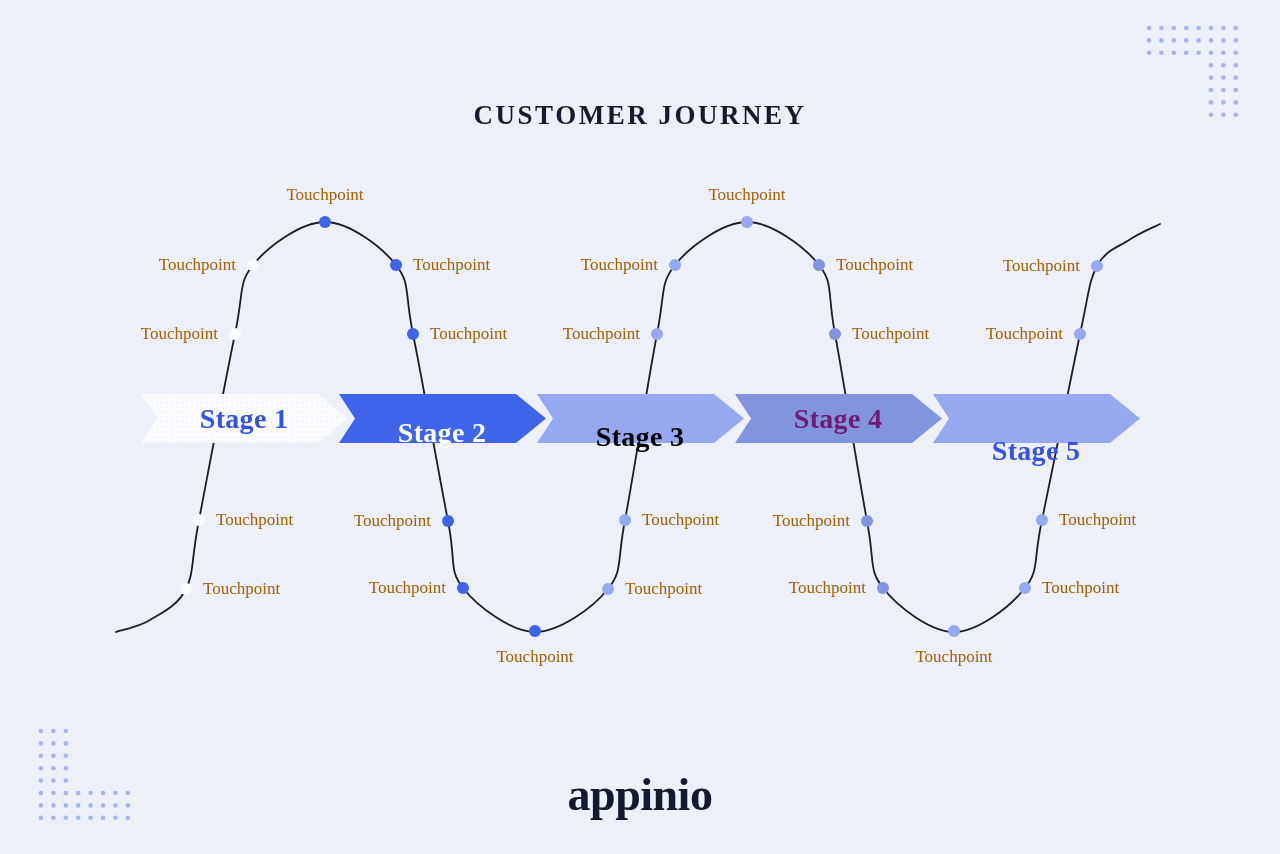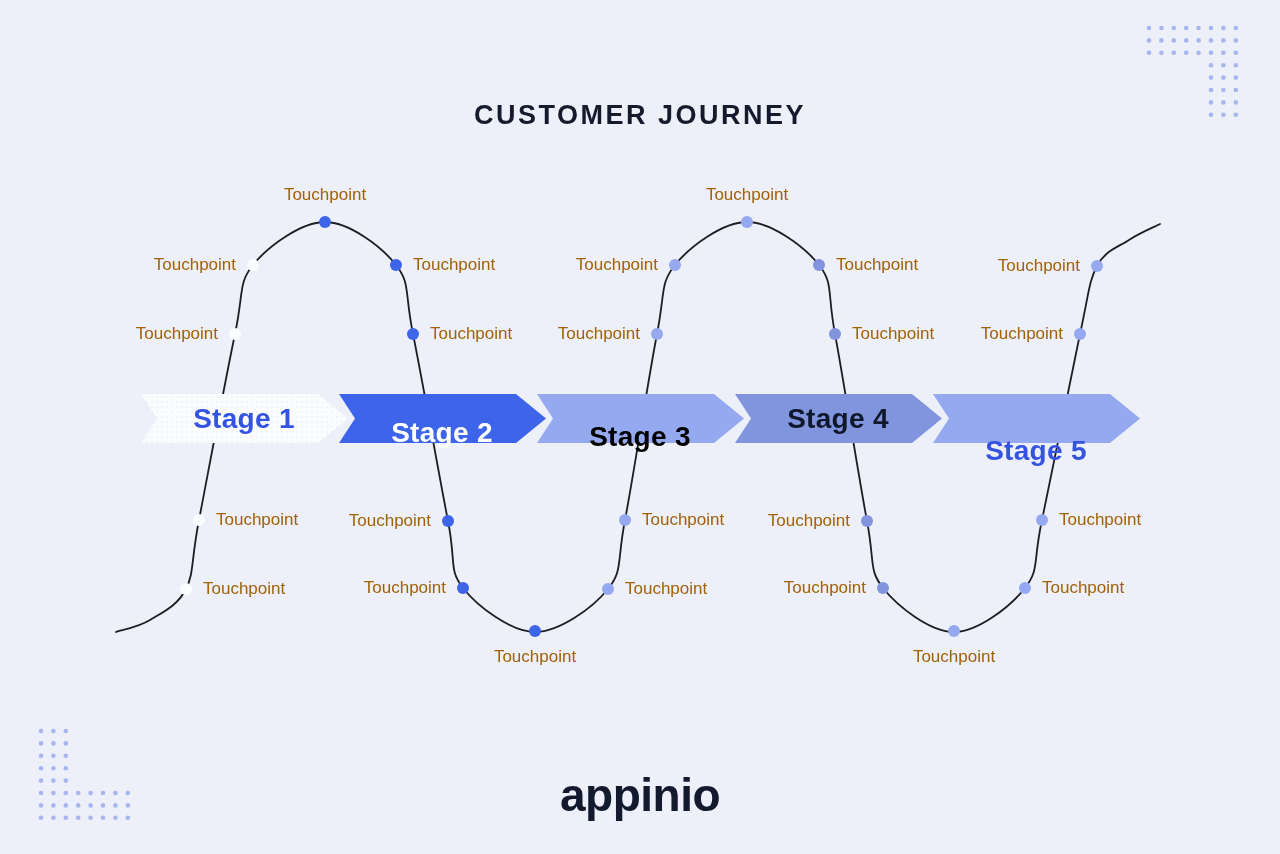--- a/index.html
+++ b/index.html
@@ -1,18 +1,18 @@
 <!DOCTYPE html>
 <html><head>
 <meta charset="utf-8">
 <style>
   html,body{margin:0;padding:0;background:#EDEFF9;}
   #canvas{
     position:relative;width:1280px;height:854px;background:#EDEFF9;
-    overflow:hidden;font-family:Liberation Sans, sans-serif;
+    overflow:hidden;font-family:Liberation Serif, serif;
   }
   #wave-svg{position:absolute;left:0;top:0;}
   .page-title{
     position:absolute;left:0;top:100px;width:1280px;text-align:center;
     font-size:27px;font-weight:700;letter-spacing:2.5px;color:#151B2D;
   }
   .tp-label{
     position:absolute;font-size:17px;line-height:22px;color:#a16207;
     white-space:nowrap;
   }
@@ -156,21 +156,21 @@
           <circle cx="127.8" cy="817.8" r="2.3" fill="#A7B6F0"></circle>
         </g>
       </g>
   </svg>
 
   <div class="page-title">CUSTOMER JOURNEY</div>
   <div id="labels-layer">
       <div class="stage-label" style="left: 161px; top: 394px; width: 166px; color: rgb(52, 83, 225);">Stage 1</div>
       <div class="stage-label" style="left: 359px; top: 408px; width: 166px; color: rgb(255, 255, 255);">Stage 2</div>
       <div class="stage-label" style="left: 557px; top: 412px; width: 166px; color: #000000;">Stage 3</div>
-      <div class="stage-label" style="left: 755px; top: 394px; width: 166px; color: #0f172a;">Stage 4</div>
+      <div class="stage-label" style="left: 755px; top: 394px; width: 166px; color: #701a75;">Stage 4</div>
       <div class="stage-label" style="left: 953px; top: 394px; width: 166px; color: rgb(52, 83, 225); margin-top: 32px;">Stage 5</div>
       <div class="tp-label" style="right: 1044px; top: 254px;">Touchpoint</div>
       <div class="tp-label" style="right: 1062px; top: 323px;">Touchpoint</div>
       <div class="tp-label" style="left: 216px; top: 509px;">Touchpoint</div>
       <div class="tp-label" style="left: 203px; top: 578px;">Touchpoint</div>
       <div class="tp-label" style="left: 325px; top: 184px; transform: translateX(-50%);">Touchpoint</div>
       <div class="tp-label" style="left: 413px; top: 254px;">Touchpoint</div>
       <div class="tp-label" style="left: 430px; top: 323px;">Touchpoint</div>
       <div class="tp-label" style="right: 849px; top: 510px;">Touchpoint</div>
       <div class="tp-label" style="right: 834px; top: 577px;">Touchpoint</div>

